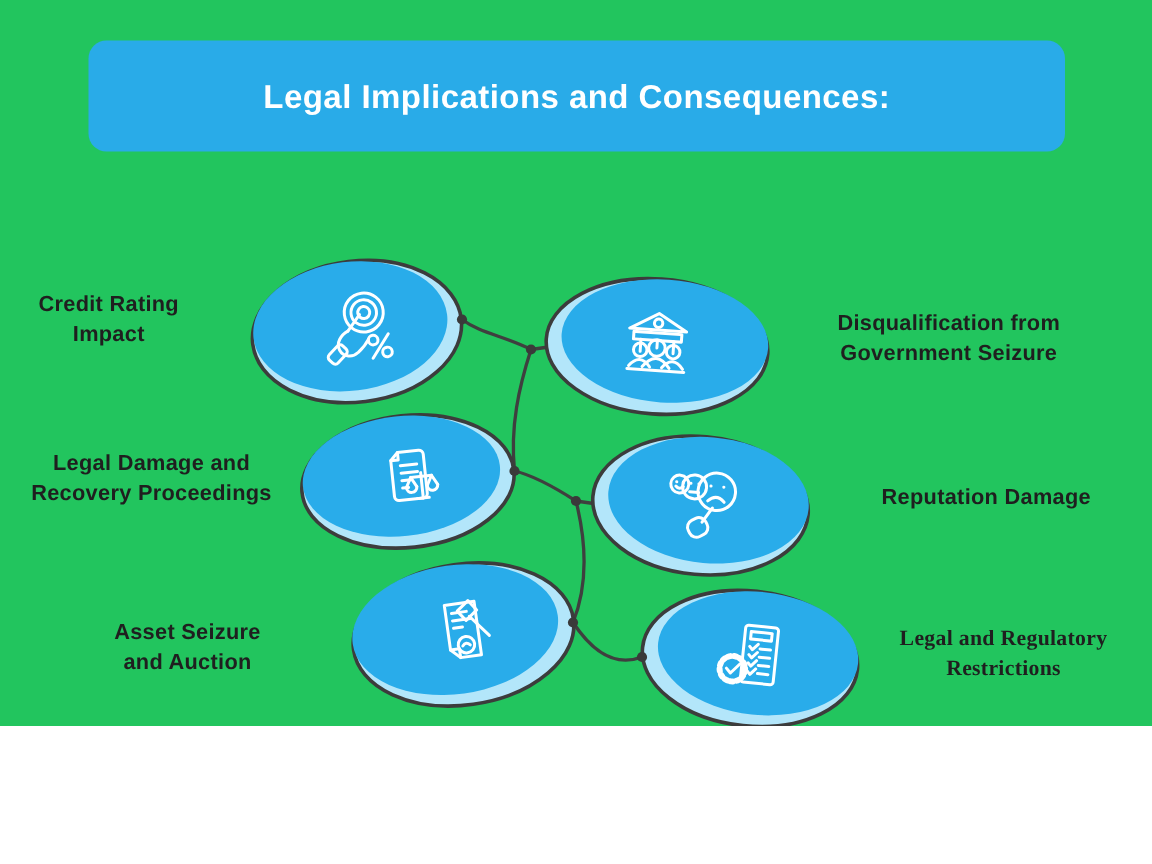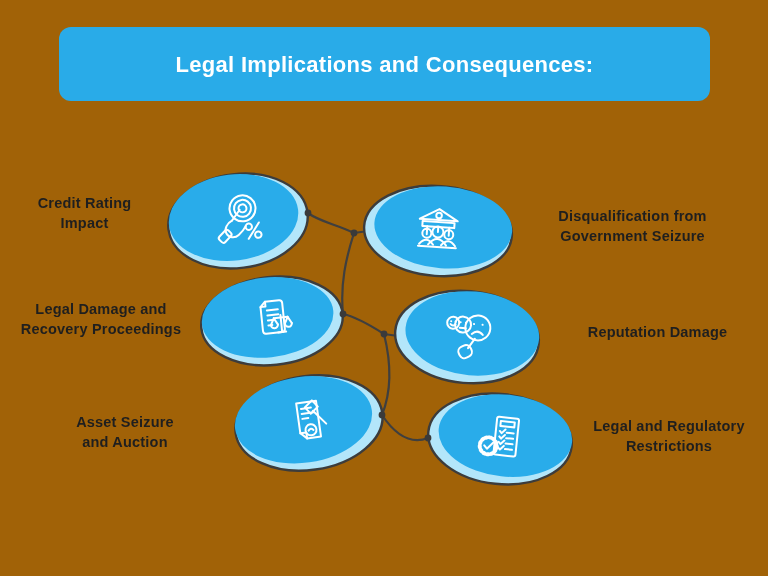--- a/index.html
+++ b/index.html
@@ -1,40 +1,40 @@
 <!DOCTYPE html>
 <html><head>
 <meta charset="utf-8">
 <style>
   html,body{margin:0;padding:0;background:#ffffff;}
   .stage{
-    position:relative;width:768px;height:576px;overflow:hidden;
-    background:#a16207;font-family:"Liberation Sans",sans-serif;
+    position:relative;width:768px;height:484px;overflow:hidden;
+    background:#22c55e;font-family:"Liberation Sans",sans-serif;
   }
   .banner{
     position:absolute;left:59px;top:27px;width:651px;height:74px;
     background:#29ABE8;border-radius:12px;
     display:flex;flex-direction:column;align-items:center;justify-content:center;
   }
   .banner-line{
     color:#ffffff;font-size:22px;font-weight:700;line-height:31px;
     letter-spacing:.3px;text-align:center;white-space:nowrap;
   }
   .diagram{position:absolute;left:0;top:0;}
   .node-label{
     position:absolute;text-align:center;color:#1f1f1f;
     font-size:14.5px;font-weight:700;line-height:20px;
     white-space:pre-line;letter-spacing:.2px;
   }
-  .lbl-1{left:12px;  top:193px;width:145px;}
+  .lbl-1{left:0px;  top:193px;width:145px;}
   .lbl-2{left:540px;top:206px;width:185px;}
   .lbl-3{left:12px; top:299px;width:178px;}
   .lbl-4{left:565px;top:322px;width:185px;}
   .lbl-5{left:35px; top:412px;width:180px;}
-  .lbl-6{left:580px;top:416px;width:178px;}
+  .lbl-6{left:580px;top:416px;width:178px;font-family:Liberation Serif, serif;}
   .blob-outline{fill:#B3E6FA;stroke:#3C3C3C;stroke-width:2.4;}
   .blob-fill{fill:#29ACEA;}
   .connector{fill:none;stroke:#3F3F3F;stroke-width:2.2;stroke-linecap:round;}
   .jdot{fill:#3A3A3A;}
   .icon{stroke:#ffffff;stroke-width:2;fill:none;stroke-linecap:round;stroke-linejoin:round;}
 </style>
 </head>
 <body>
 
 <div class="stage">

